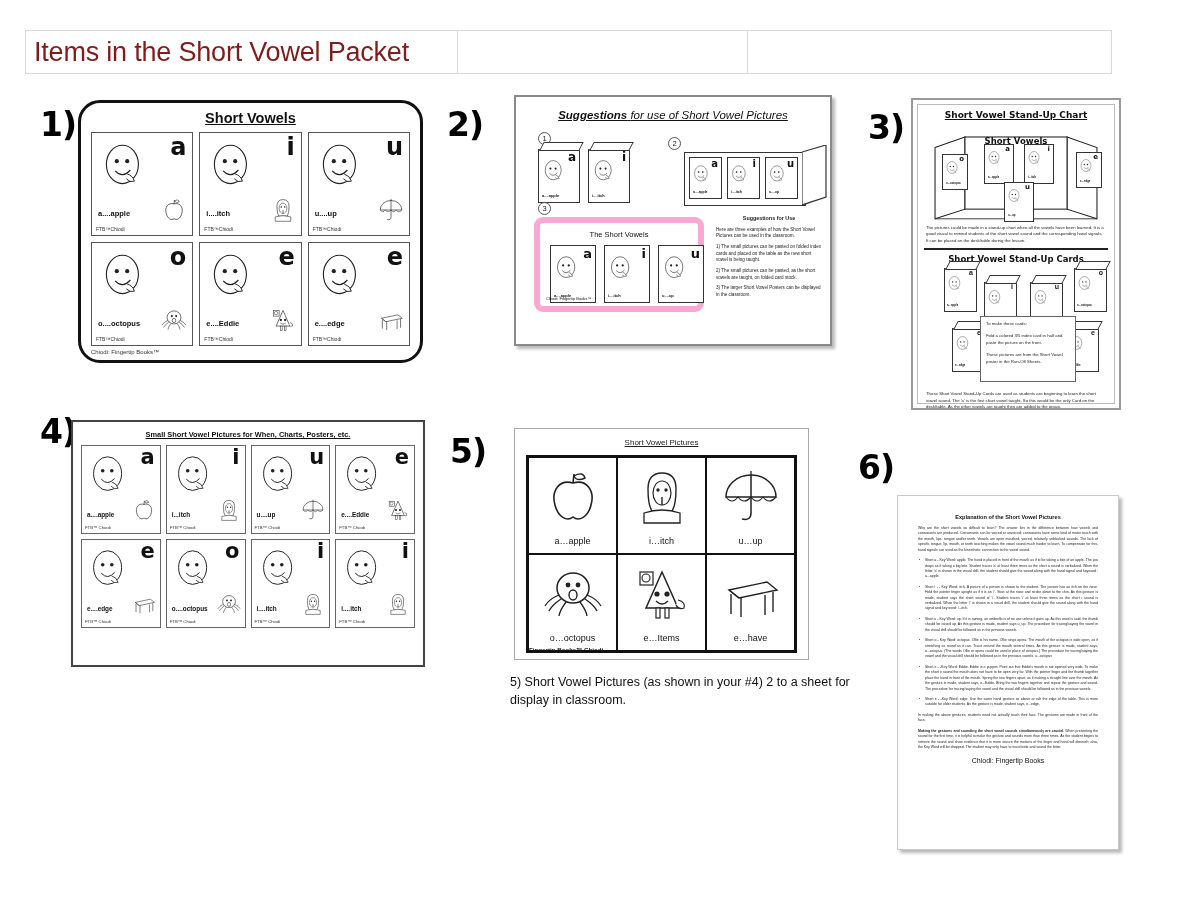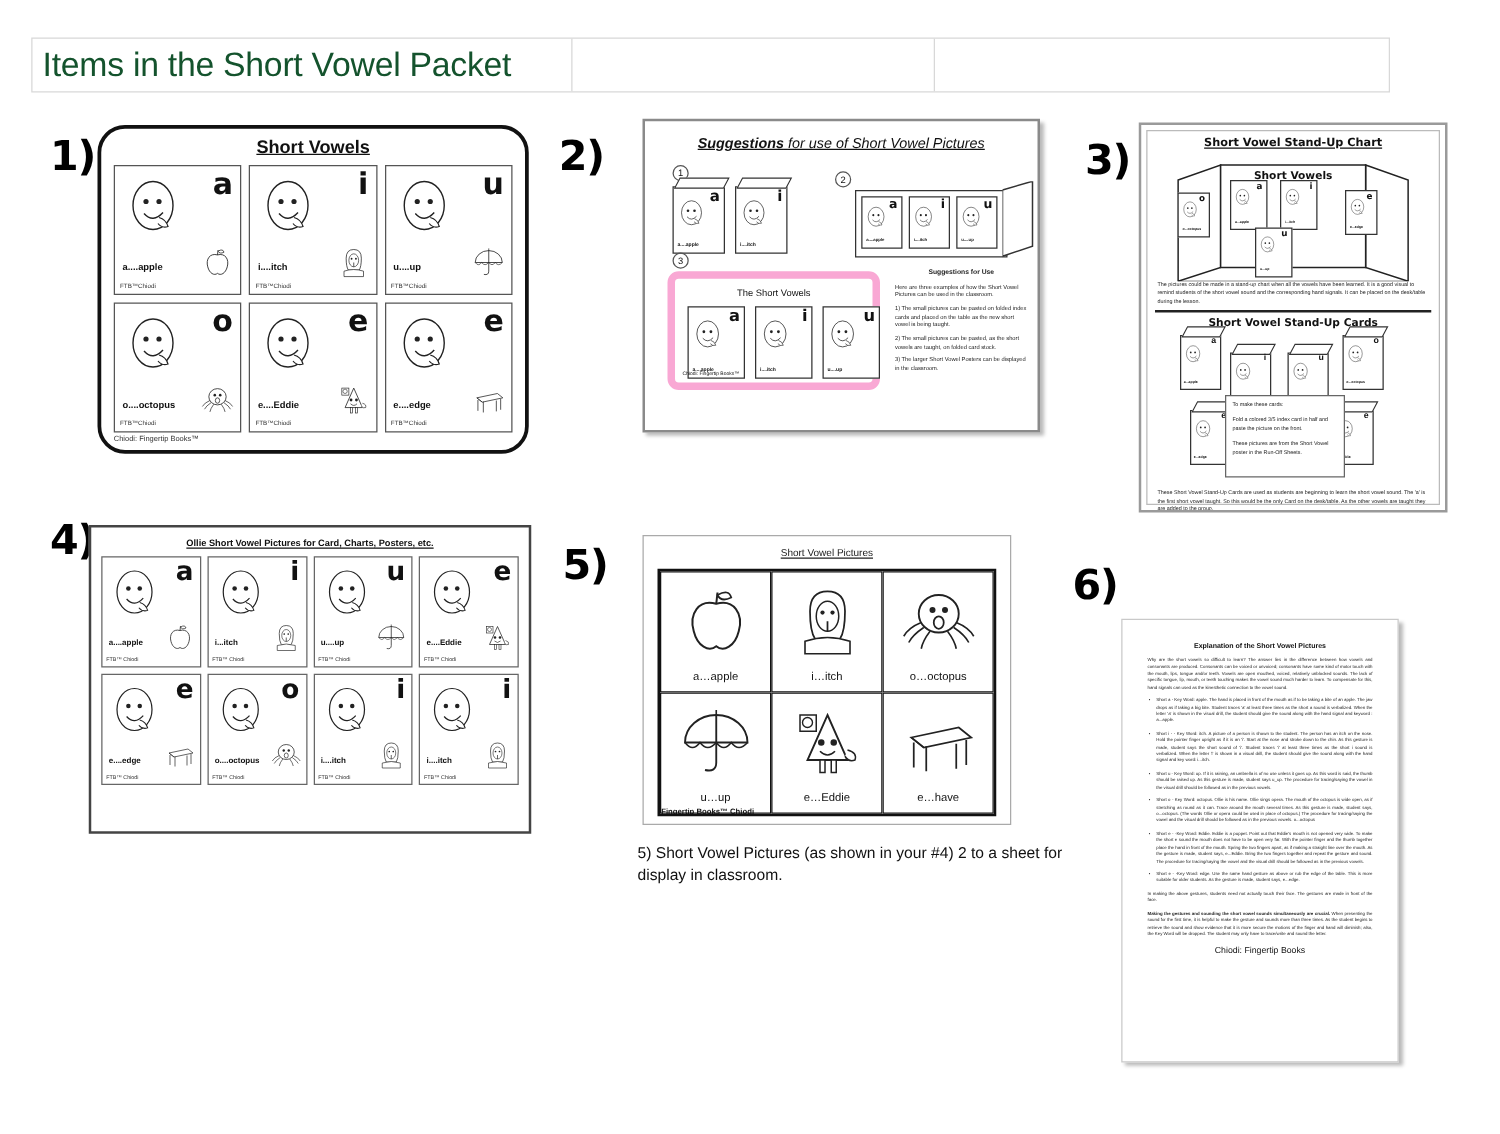--- a/index.html
+++ b/index.html
@@ -11,21 +11,21 @@
   .page{position:relative;width:1200px;height:907px;}
 
   
   .header-table{position:absolute;left:25px;top:30px;width:1087px;height:44px;
     display:flex;border:1px solid #d8d8d8;background:#fff;box-sizing:border-box;}
   .hcell{border-right:1px solid #d8d8d8;box-sizing:border-box;height:100%;display:flex;align-items:center;}
   .hcell:last-child{border-right:none;}
   .hcell-1{width:432px;padding-left:8px;}
   .hcell-2{width:290px;}
   .hcell-3{flex:1;}
-  .doc-title{font-size:27px;letter-spacing:-0.2px;color:#14532d;white-space:nowrap;}
+  .doc-title{font-size:27px;letter-spacing:-0.2px;color:#7f1d1d;white-space:nowrap;}
 
   
   .num{position:absolute;font-size:33px;font-weight:600;color:#000;
        font-family:"DejaVu Sans", sans-serif;letter-spacing:-1px;}
 
   
   .thumb{position:absolute;background:#fff;box-sizing:border-box;overflow:hidden;}
   .sh{box-shadow:3px 3px 3px rgba(0,0,0,.28);}
 
   
@@ -53,21 +53,21 @@
   .fold{position:relative;}
   .fold:before{content:"";position:absolute;left:0;top:-8px;width:100%;height:9px;
     background:#fff;border:1.2px solid #333;box-sizing:border-box;
     transform:skewX(-28deg);transform-origin:bottom left;}
   .sugbox{position:absolute;font-size:4.6px;line-height:1.45;color:#222;}
   .sugbox h4{font-size:5.4px;margin:0 0 4px 0;text-align:center;}
   .sugbox p{margin:0 0 4px 0;}
   .rbox{position:absolute;border:6px solid #f9a8d4;border-radius:9px;box-sizing:border-box;background:#fff;}
 
   
-  #item3{left:911px;top:98px;width:247px;height:312px;border:2px solid #9a9a9a;}
+  #item3{left:911px;top:98px;width:210px;height:312px;border:2px solid #9a9a9a;}
   #item3 .inner{position:absolute;left:4px;top:4px;right:4px;bottom:4px;border:1px solid #bbb;background:#fff;}
   .t3-h{text-align:center;font-size:9px;font-weight:bold;text-decoration:underline;margin-top:5px;
         font-family:"DejaVu Sans",sans-serif;}
   .t3-h2{text-align:center;font-size:8.5px;font-weight:bold;margin-top:3px;font-family:"DejaVu Sans",sans-serif;}
   .para3{font-size:4.3px;line-height:1.5;color:#222;padding:0 8px;}
   .rule{height:2px;background:#222;margin:4px 6px;}
   .cardfold{position:absolute;border:1.3px solid #333;background:#fff;box-sizing:border-box;}
   .makebox{position:absolute;border:1px solid #666;background:#fff;box-sizing:border-box;
            font-size:4.3px;line-height:1.6;padding:4px 5px;color:#222;}
 
@@ -593,21 +593,21 @@
           <div>These pictures are from the Short Vowel poster in  the Run-Off Sheets.</div>
         </div>
       </div>
 
       <div class="para3" style="margin-top:2px;">These Short Vowel Stand-Up Cards are used as students are beginning to learn the short vowel sound.  The 'a' is the first short vowel taught.  So this would be the only Card on the desk/table.   As the other vowels are taught they are added to the group.</div>
     </div>
 
   </div>
 
   <div class="thumb" id="item4">
-    <div class="t4-title">Ollie Short Vowel Pictures for Card, Charts, Posters, etc.</div>
+    <div class="t4-title">Small Short Vowel Pictures for When, Charts, Posters, etc.</div>
     <div class="grid4" id="g4">
         <div class="vcard4">
           <span class="big">a</span>
           <span style="position:absolute;left:6px;top:7px;">
             <svg width="42" height="44" viewBox="0 0 60 60">
               <ellipse cx="28" cy="28" rx="20" ry="24" fill="#fff" stroke="#222" stroke-width="1.4"></ellipse>
               <circle cx="21" cy="24" r="2.6" fill="#222"></circle>
               <circle cx="34" cy="24" r="2.6" fill="#222"></circle>
               <path d="M19 36 Q28 46 38 35" fill="none" stroke="#222" stroke-width="1.4"></path>
               <path d="M34 40 q7 2 9 9 q-6 2 -10 -3" fill="#fff" stroke="#222" stroke-width="1.2"></path>
@@ -821,60 +821,60 @@
               <circle cx="34" cy="23" r="1.7" fill="#222"></circle>
               <path d="M30 30 l0 8" stroke="#222" stroke-width="1.4"></path>
               <path d="M12 46 q18 -6 36 0 l0 10 l-36 0Z" fill="#fff" stroke="#222" stroke-width="1.3"></path>
             </svg>
           </span>
           <span class="lbl">i…itch</span>
         </div>
         <div class="pcell">
           <span class="art">
             <svg width="60" height="62" viewBox="0 0 60 60">
+              <path d="M5 30 A25 22 0 0 1 55 30 Z" fill="#fff" stroke="#222" stroke-width="1.5"></path>
+              <path d="M5 30 q6 8 12 0 q6 8 13 0 q6 8 12 0 q6 8 13 0" fill="none" stroke="#222" stroke-width="1.2"></path>
+              <path d="M30 8 L30 46 q0 8 -9 6" fill="none" stroke="#222" stroke-width="1.5"></path>
+              <line x1="30" y1="4" x2="30" y2="9" stroke="#222" stroke-width="1.3"></line>
+            </svg>
+          </span>
+          <span class="lbl">u…up</span>
+        </div>
+        <div class="pcell">
+          <span class="art">
+            <svg width="60" height="62" viewBox="0 0 60 60">
               <ellipse cx="30" cy="24" rx="16" ry="15" fill="#fff" stroke="#222" stroke-width="1.5"></ellipse>
               <circle cx="25" cy="21" r="2.4" fill="#222"></circle>
               <circle cx="35" cy="21" r="2.4" fill="#222"></circle>
               <ellipse cx="30" cy="31" rx="4" ry="5" fill="#fff" stroke="#222" stroke-width="1.4"></ellipse>
               <path d="M16 31 q-10 4 -14 11" fill="none" stroke="#222" stroke-width="1.3"></path>
               <path d="M18 35 q-9 6 -12 12" fill="none" stroke="#222" stroke-width="1.3"></path>
               <path d="M23 38 q-6 8 -7 14" fill="none" stroke="#222" stroke-width="1.3"></path>
               <path d="M37 38 q6 8 7 14" fill="none" stroke="#222" stroke-width="1.3"></path>
               <path d="M42 35 q9 6 12 12" fill="none" stroke="#222" stroke-width="1.3"></path>
               <path d="M44 31 q10 4 14 11" fill="none" stroke="#222" stroke-width="1.3"></path>
             </svg>
           </span>
           <span class="lbl">o…octopus</span>
-        </div>
-        <div class="pcell">
-          <span class="art">
-            <svg width="60" height="62" viewBox="0 0 60 60">
-              <path d="M5 30 A25 22 0 0 1 55 30 Z" fill="#fff" stroke="#222" stroke-width="1.5"></path>
-              <path d="M5 30 q6 8 12 0 q6 8 13 0 q6 8 12 0 q6 8 13 0" fill="none" stroke="#222" stroke-width="1.2"></path>
-              <path d="M30 8 L30 46 q0 8 -9 6" fill="none" stroke="#222" stroke-width="1.5"></path>
-              <line x1="30" y1="4" x2="30" y2="9" stroke="#222" stroke-width="1.3"></line>
-            </svg>
-          </span>
-          <span class="lbl">u…up</span>
         </div>
         <div class="pcell">
           <span class="art">
             <svg width="60" height="62" viewBox="0 0 60 60">
               <path d="M30 8 L46 44 L14 44 Z" fill="#fff" stroke="#222" stroke-width="1.5"></path>
               <circle cx="25" cy="30" r="2.6" fill="#222"></circle>
               <circle cx="35" cy="30" r="2.6" fill="#222"></circle>
               <path d="M24 37 q6 6 12 0" fill="none" stroke="#222" stroke-width="1.3"></path>
               <rect x="24" y="44" width="4" height="10" fill="#fff" stroke="#222" stroke-width="1.2"></rect>
               <rect x="33" y="44" width="4" height="10" fill="#fff" stroke="#222" stroke-width="1.2"></rect>
               <rect x="8" y="8" width="13" height="13" fill="#fff" stroke="#222" stroke-width="1.2"></rect>
               <circle cx="14" cy="14" r="4" fill="none" stroke="#222" stroke-width="1.1"></circle>
               <path d="M46 36 q8 2 6 8 q-5 2 -8 -3" fill="#fff" stroke="#222" stroke-width="1.2"></path>
             </svg>
           </span>
-          <span class="lbl">e…Eddie</span>
+          <span class="lbl">e…Items</span>
         </div>
         <div class="pcell">
           <span class="art">
             <svg width="60" height="62" viewBox="0 0 60 60">
               <polygon points="8,26 46,18 56,26 18,34" fill="#fff" stroke="#222" stroke-width="1.4"></polygon>
               <line x1="10" y1="30" x2="10" y2="50" stroke="#222" stroke-width="1.4"></line>
               <line x1="20" y1="33" x2="20" y2="53" stroke="#222" stroke-width="1.4"></line>
               <line x1="52" y1="28" x2="52" y2="48" stroke="#222" stroke-width="1.4"></line>
               <line x1="44" y1="31" x2="44" y2="51" stroke="#222" stroke-width="1.4"></line>
               <line x1="8" y1="26" x2="18" y2="34" stroke="#222" stroke-width="1.2"></line>

